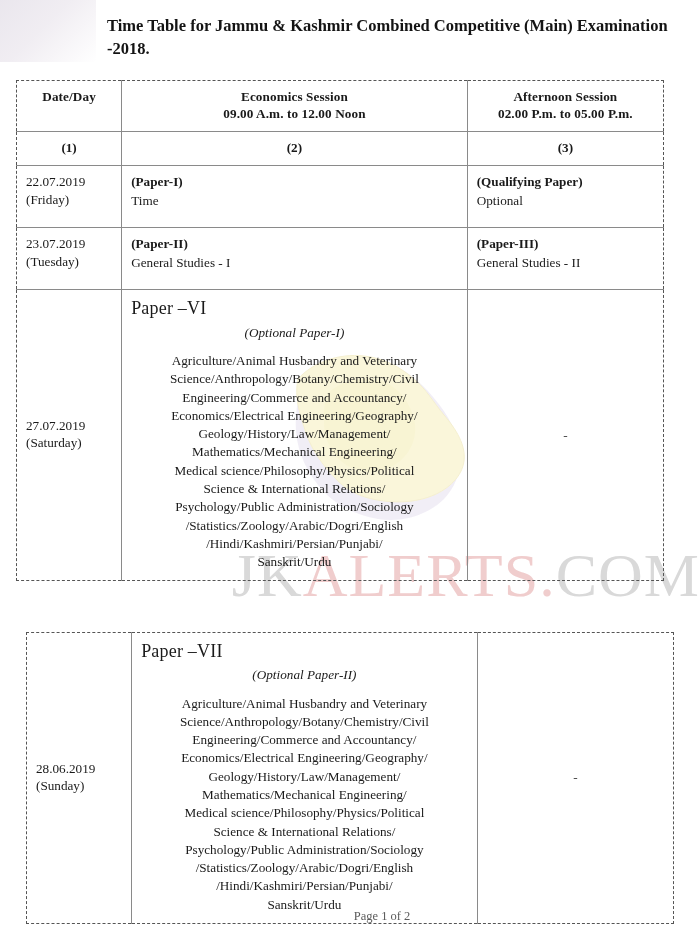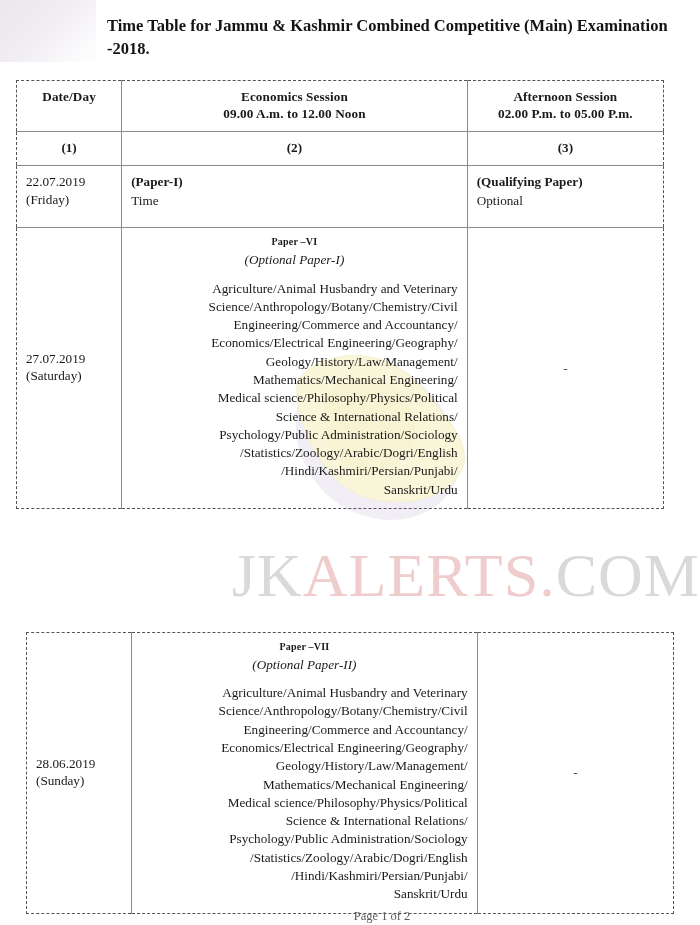--- a/index.html
+++ b/index.html
@@ -131,36 +131,36 @@
   .dash-cell {
     text-align: center;
     vertical-align: middle;
     font-size: 13.5px;
     color: #4a4a4a;
   }
 
   
   .optional-cell { padding: 9px 10px 11px 10px; }
   .opt-title {
-    text-align: center;
-    font-weight: bold;
-    font-size: 10px;
+    text-align: left;
+    font-weight: normal;
+    font-size: 18px;
     letter-spacing: .2px;
     margin-bottom: 3px;
   }
   .opt-subtitle {
     text-align: center;
     font-size: 13.2px;
     margin-bottom: 11px;
     font-style: italic;
   }
   .opt-list {
     font-size: 13.2px;
     line-height: 1.385;
-    text-align: right;
+    text-align: center;
   }
   .opt-list .opt-line { display: block; white-space: nowrap; }
 
   .row-sat  .date-cell,
   .row-sat  .dash-cell,
   .row-sun  .date-cell,
   .row-sun  .dash-cell { vertical-align: middle; }
 
   
   #page-footer {
@@ -226,20 +226,34 @@
       <td>
         <span class="paper-label">(Paper-I)</span>
         <span class="paper-sub">Time</span>
       </td>
       <td>
         <span class="paper-label">(Qualifying Paper)</span>
         <span class="paper-sub">Optional</span>
       </td>
     </tr>
 
+    <tr class="data-row" style="height:62px;">
+      <td class="date-cell">
+        <span>23.07.2019</span>
+        <span class="day-line">(Tuesday)</span>
+      </td>
+      <td>
+        <span class="paper-label">(Paper-II)</span>
+        <span class="paper-sub">General Studies - I</span>
+      </td>
+      <td>
+        <span class="paper-label">(Paper-III)</span>
+        <span class="paper-sub">General Studies - II</span>
+      </td>
+    </tr>
 
 
     <tr class="row-sat">
       <td class="date-cell">
         <span>27.07.2019</span>
         <span class="day-line">(Saturday)</span>
       </td>
       <td class="optional-cell">
         <div class="opt-title">Paper –VI</div>
         <div class="opt-subtitle">(Optional Paper-I)</div>

